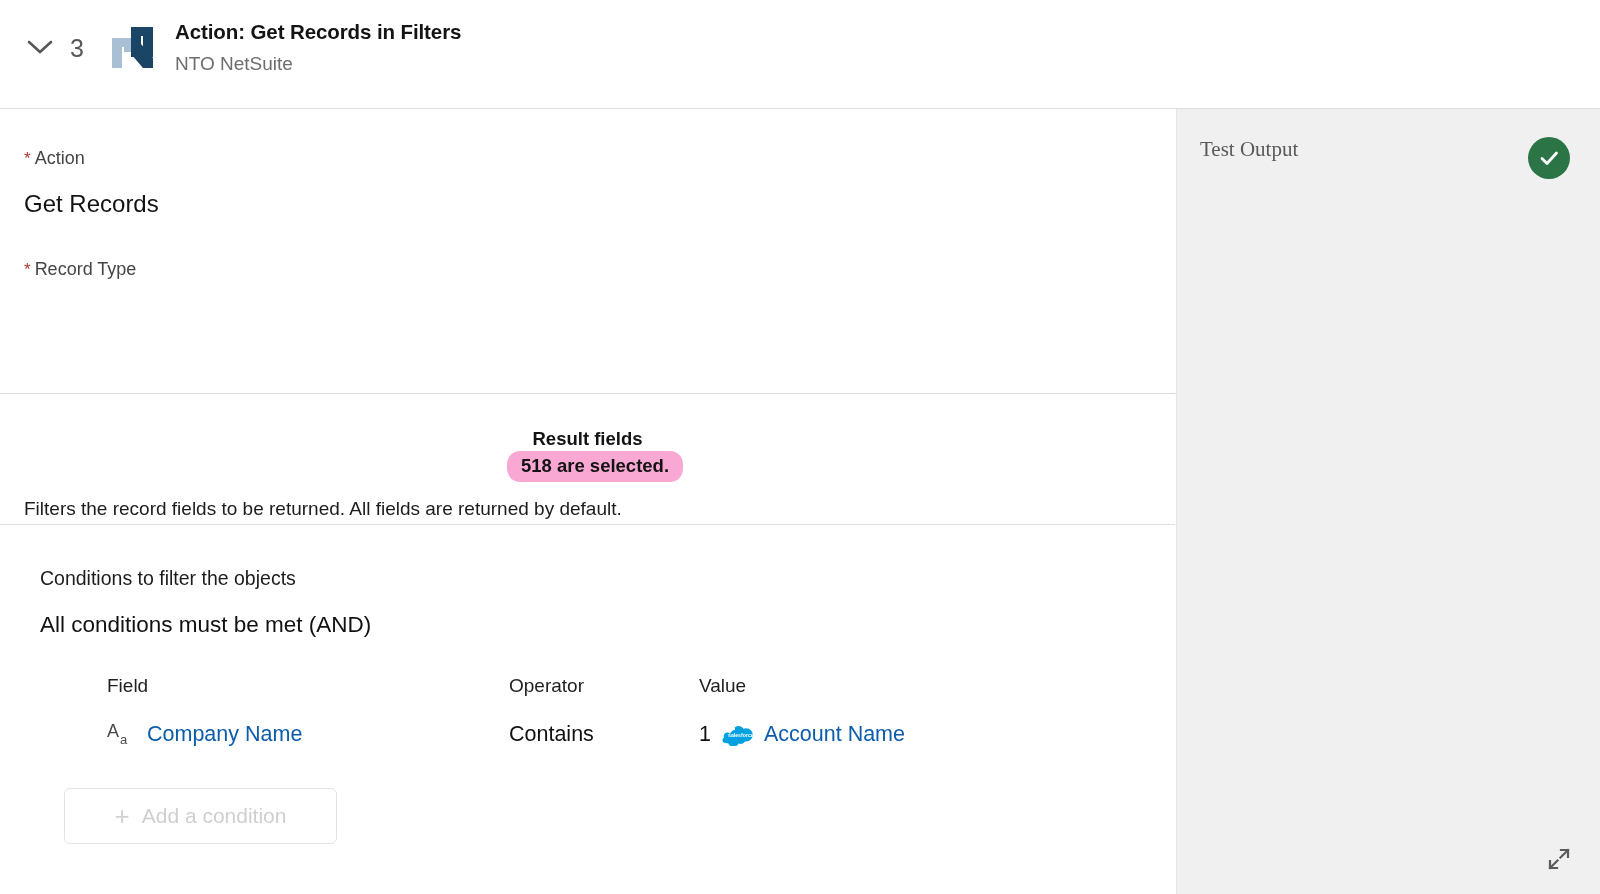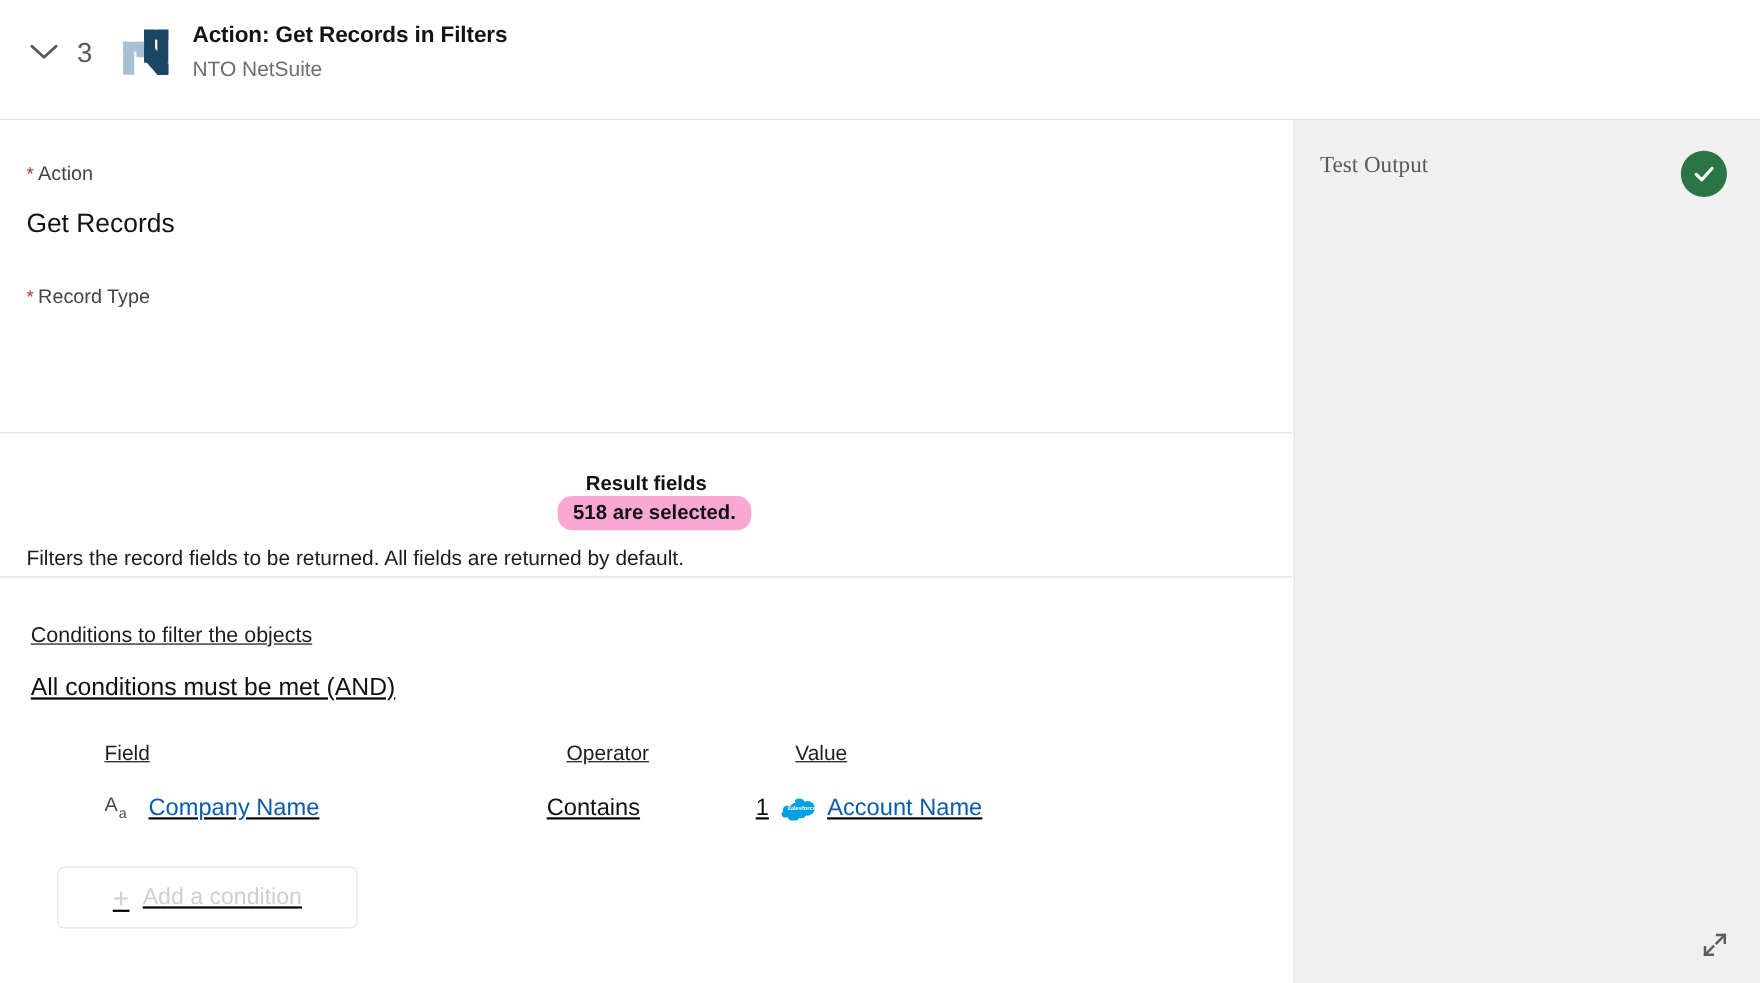--- a/index.html
+++ b/index.html
@@ -170,24 +170,23 @@
     margin-top: 14px;
     font-size: 19px;
     color: #1c1c1c;
     line-height: 26px;
     font-weight: 400;
   }
 
   
   .cond-block {
     position: absolute;
-    left: 4px; top: 416px;
+    left: 16px; top: 416px;
     width: 1081px;
     padding: 0 24px;
-    text-decoration: underline;
   }
   .cond-caption {
     padding-top: 40px;
     font-size: 19.5px;
     color: #1c1c1c;
     line-height: 26px;
     font-weight: 400;
   }
   .cond-logic {
     margin-top: 19px;
@@ -199,21 +198,20 @@
 
   .cond-table {
     margin-top: 34px;
     margin-left: 67px;
     position: relative;
     width: 1000px;
   }
   .cond-head {
     display: flex;
     align-items: center;
-    gap: 18px;
   }
   .col-field { width: 402px; }
   .col-op    { width: 190px; }
   .col-val   { width: 330px; }
 
   .col-head-label {
     font-size: 19px;
     color: #1f1f1f;
     line-height: 24px;
     font-weight: 400;

